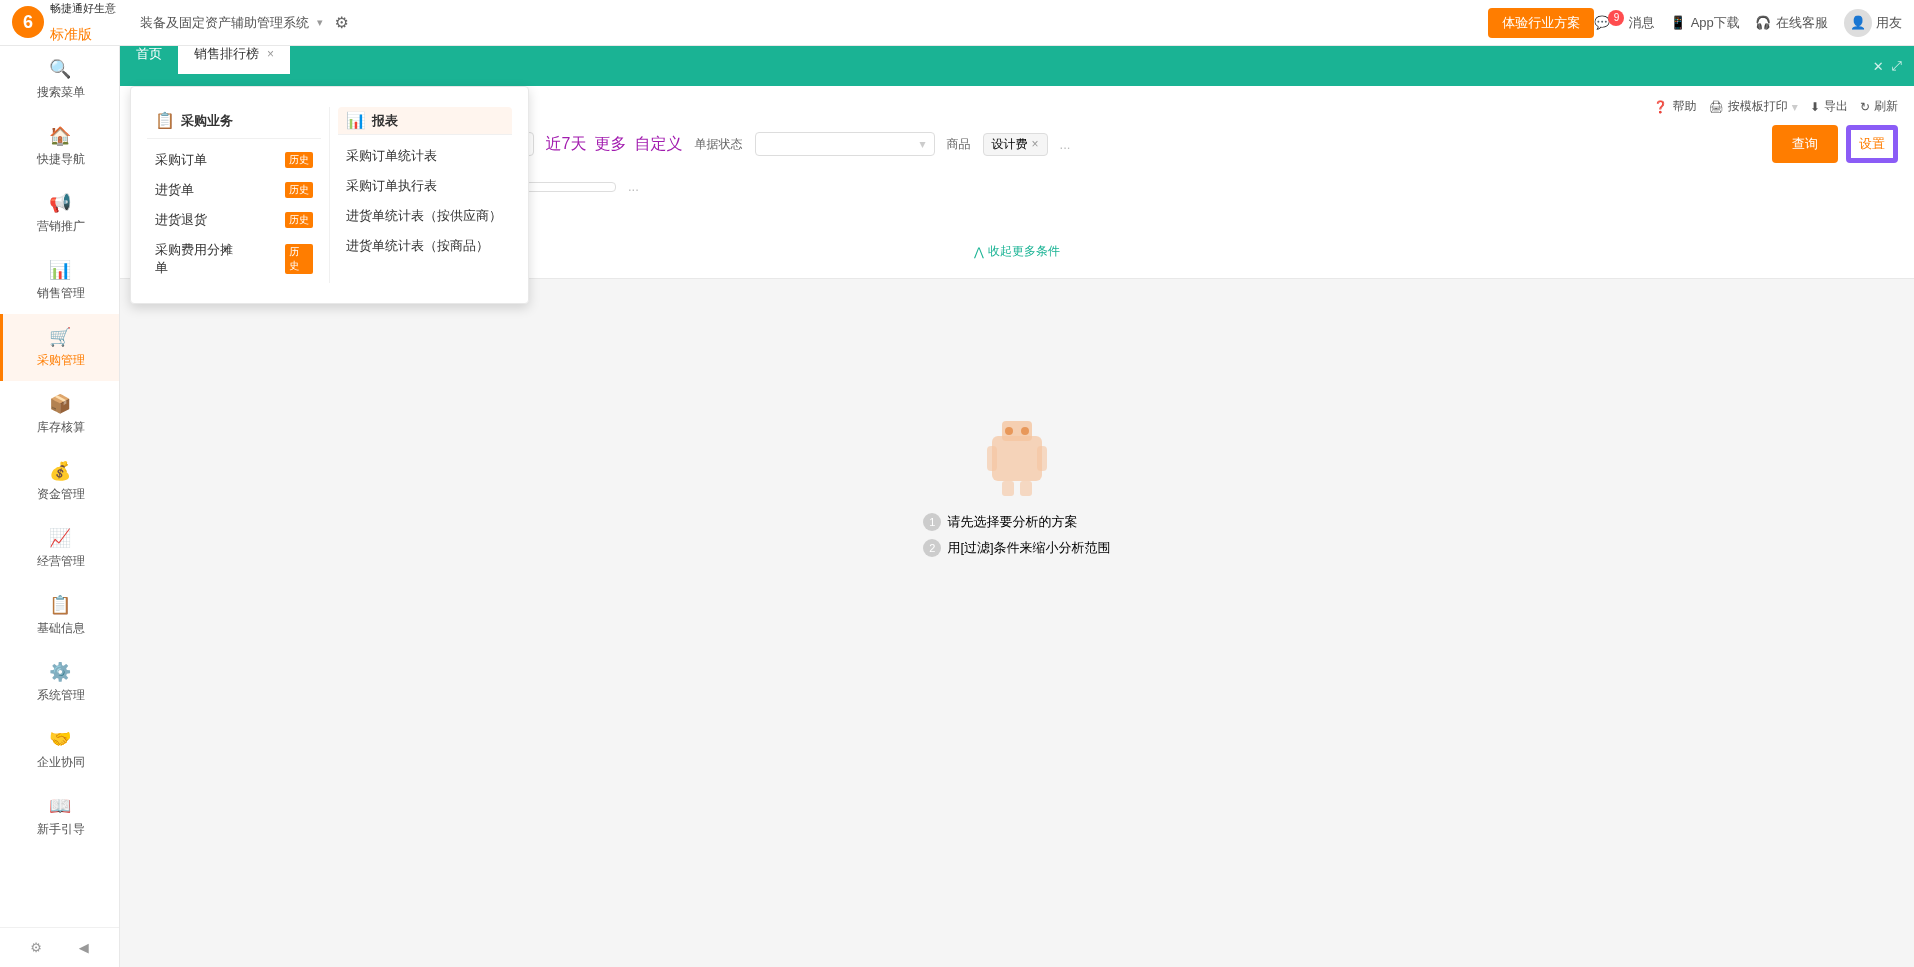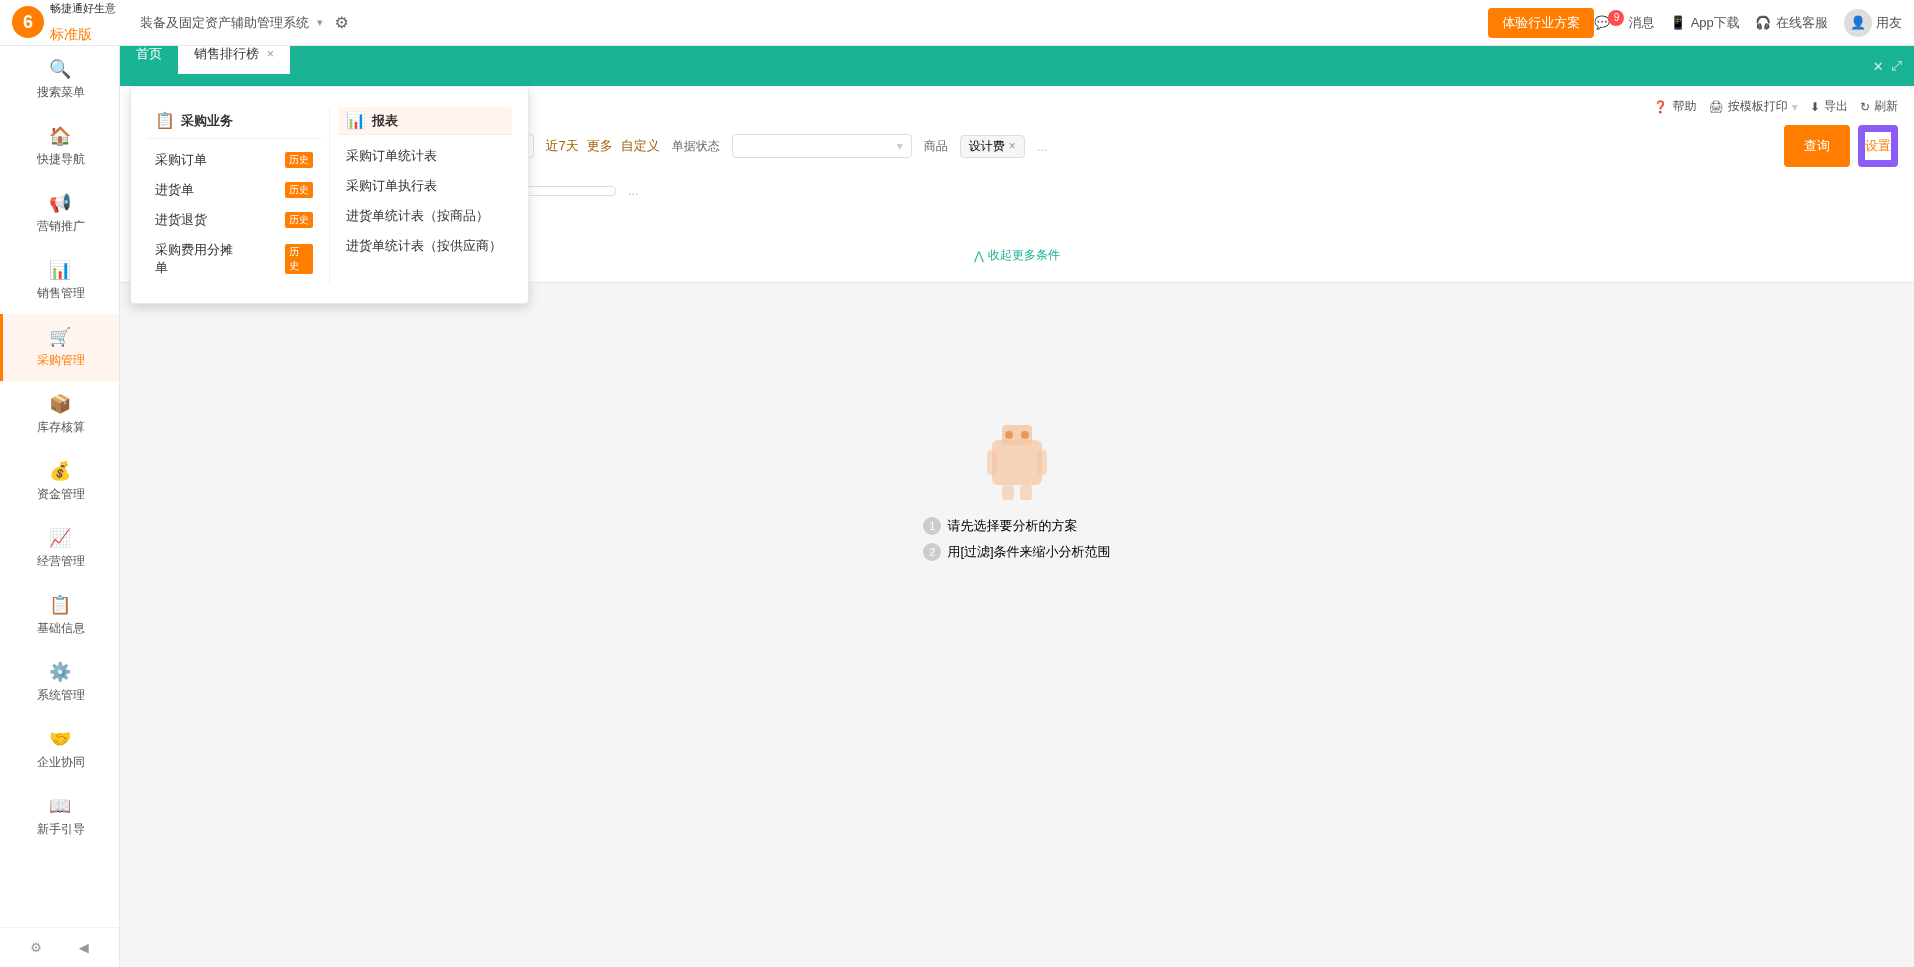--- a/index.html
+++ b/index.html
@@ -189,23 +189,23 @@
       padding: 4px 8px;
       font-size: 12px;
       color: #333;
     }
     .quick-dates {
       display: flex;
       gap: 8px;
       align-items: center;
     }
     .quick-date-btn {
-      color: #a16207;
-      cursor: pointer;
-      font-size: 13px;
+      color: #a21caf;
+      cursor: pointer;
+      font-size: 16px;
     }
     .tag-item {
       background: #f5f5f5;
       border: 1px solid #ddd;
       border-radius: 4px;
       padding: 2px 8px;
       font-size: 12px;
       display: flex;
       align-items: center;
       gap: 4px;
@@ -240,22 +240,22 @@
       color: white;
       border: none;
       padding: 6px 20px;
       border-radius: 4px;
       cursor: pointer;
       font-size: 13px;
     }
     .set-btn {
       background: white;
       color: #ff7d00;
-      border: 7px solid #8b5cf6;
-      padding: 5px 0;
+      border: 5px solid #8b5cf6;
+      padding: 5px 8px;
       border-radius: 4px;
       cursor: pointer;
       font-size: 13px;
     }
     .more-dots { color: #bbb; cursor: pointer; }
 
     
     .empty-state {
       display: flex;
       flex-direction: column;
@@ -608,21 +608,21 @@
         <span>报表</span>
       </div>
       <div id="report-items-container">
           <div class="dropdown-item">
       <span>采购订单统计表</span>
     </div>
           <div class="dropdown-item">
       <span>采购订单执行表</span>
     </div>
           <div class="dropdown-item">
+      <span>进货单统计表（按供应商）</span>
+    </div>
+          <div class="dropdown-item">
       <span>进货单统计表（按商品）</span>
-    </div>
-          <div class="dropdown-item">
-      <span>进货单统计表（按供应商）</span>
     </div>
         </div>
     </div>
   </div>
 </div>
 
 </body></html>

